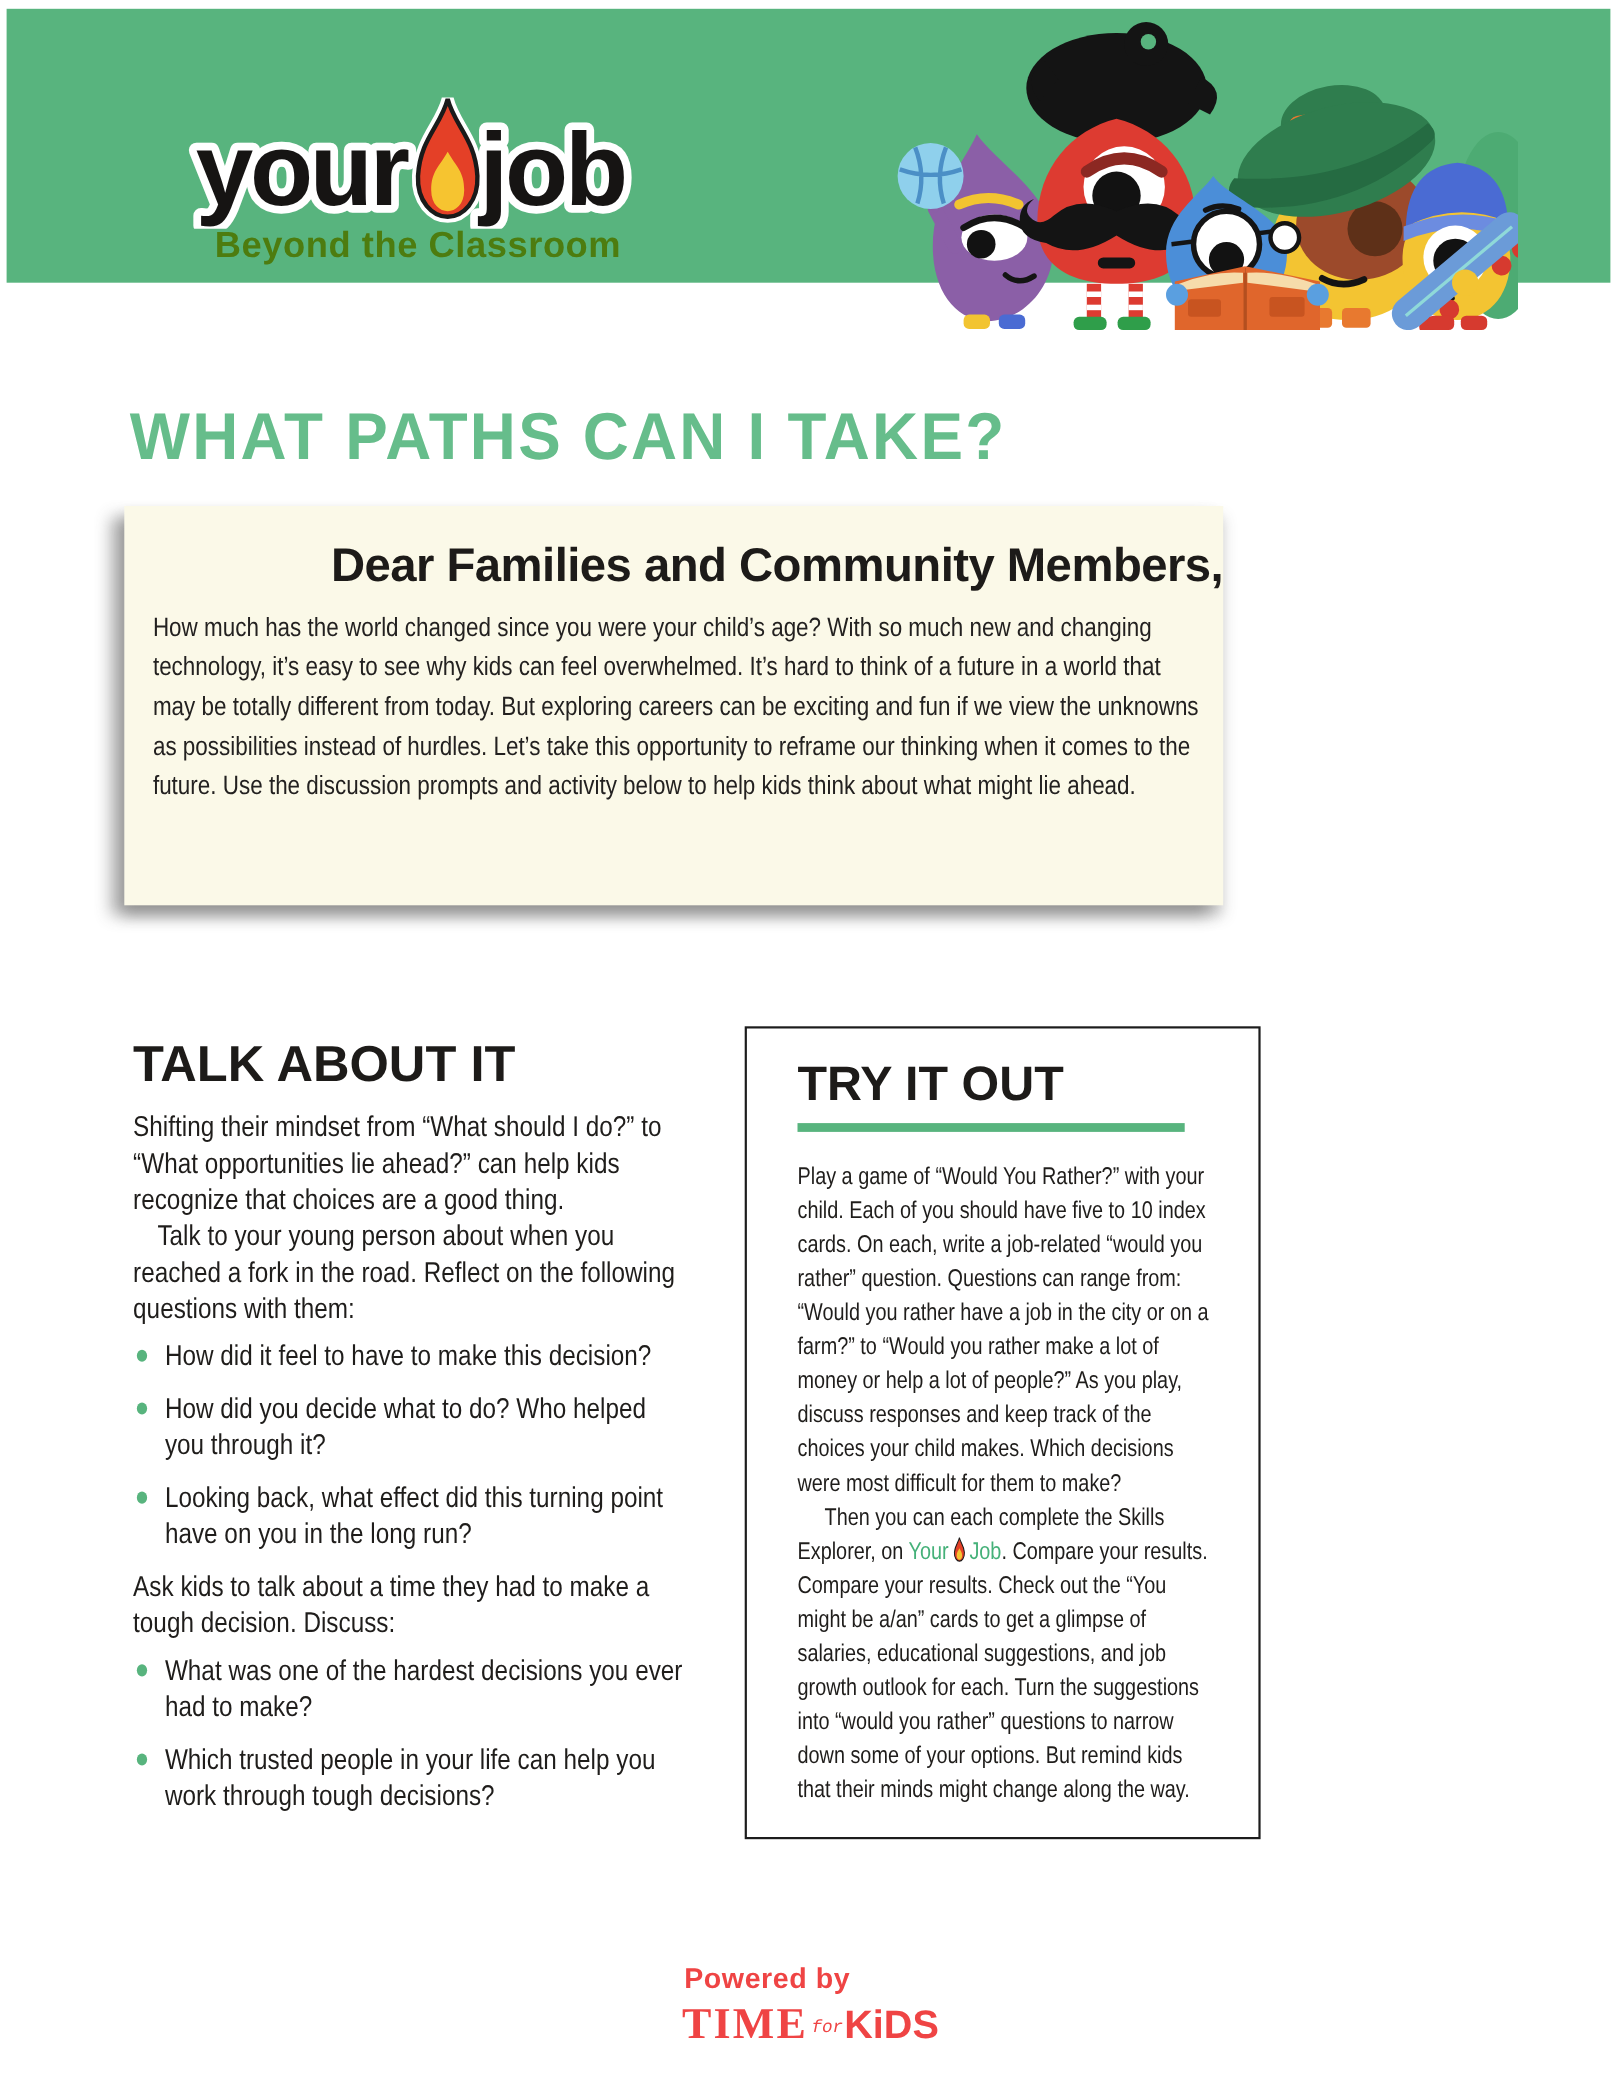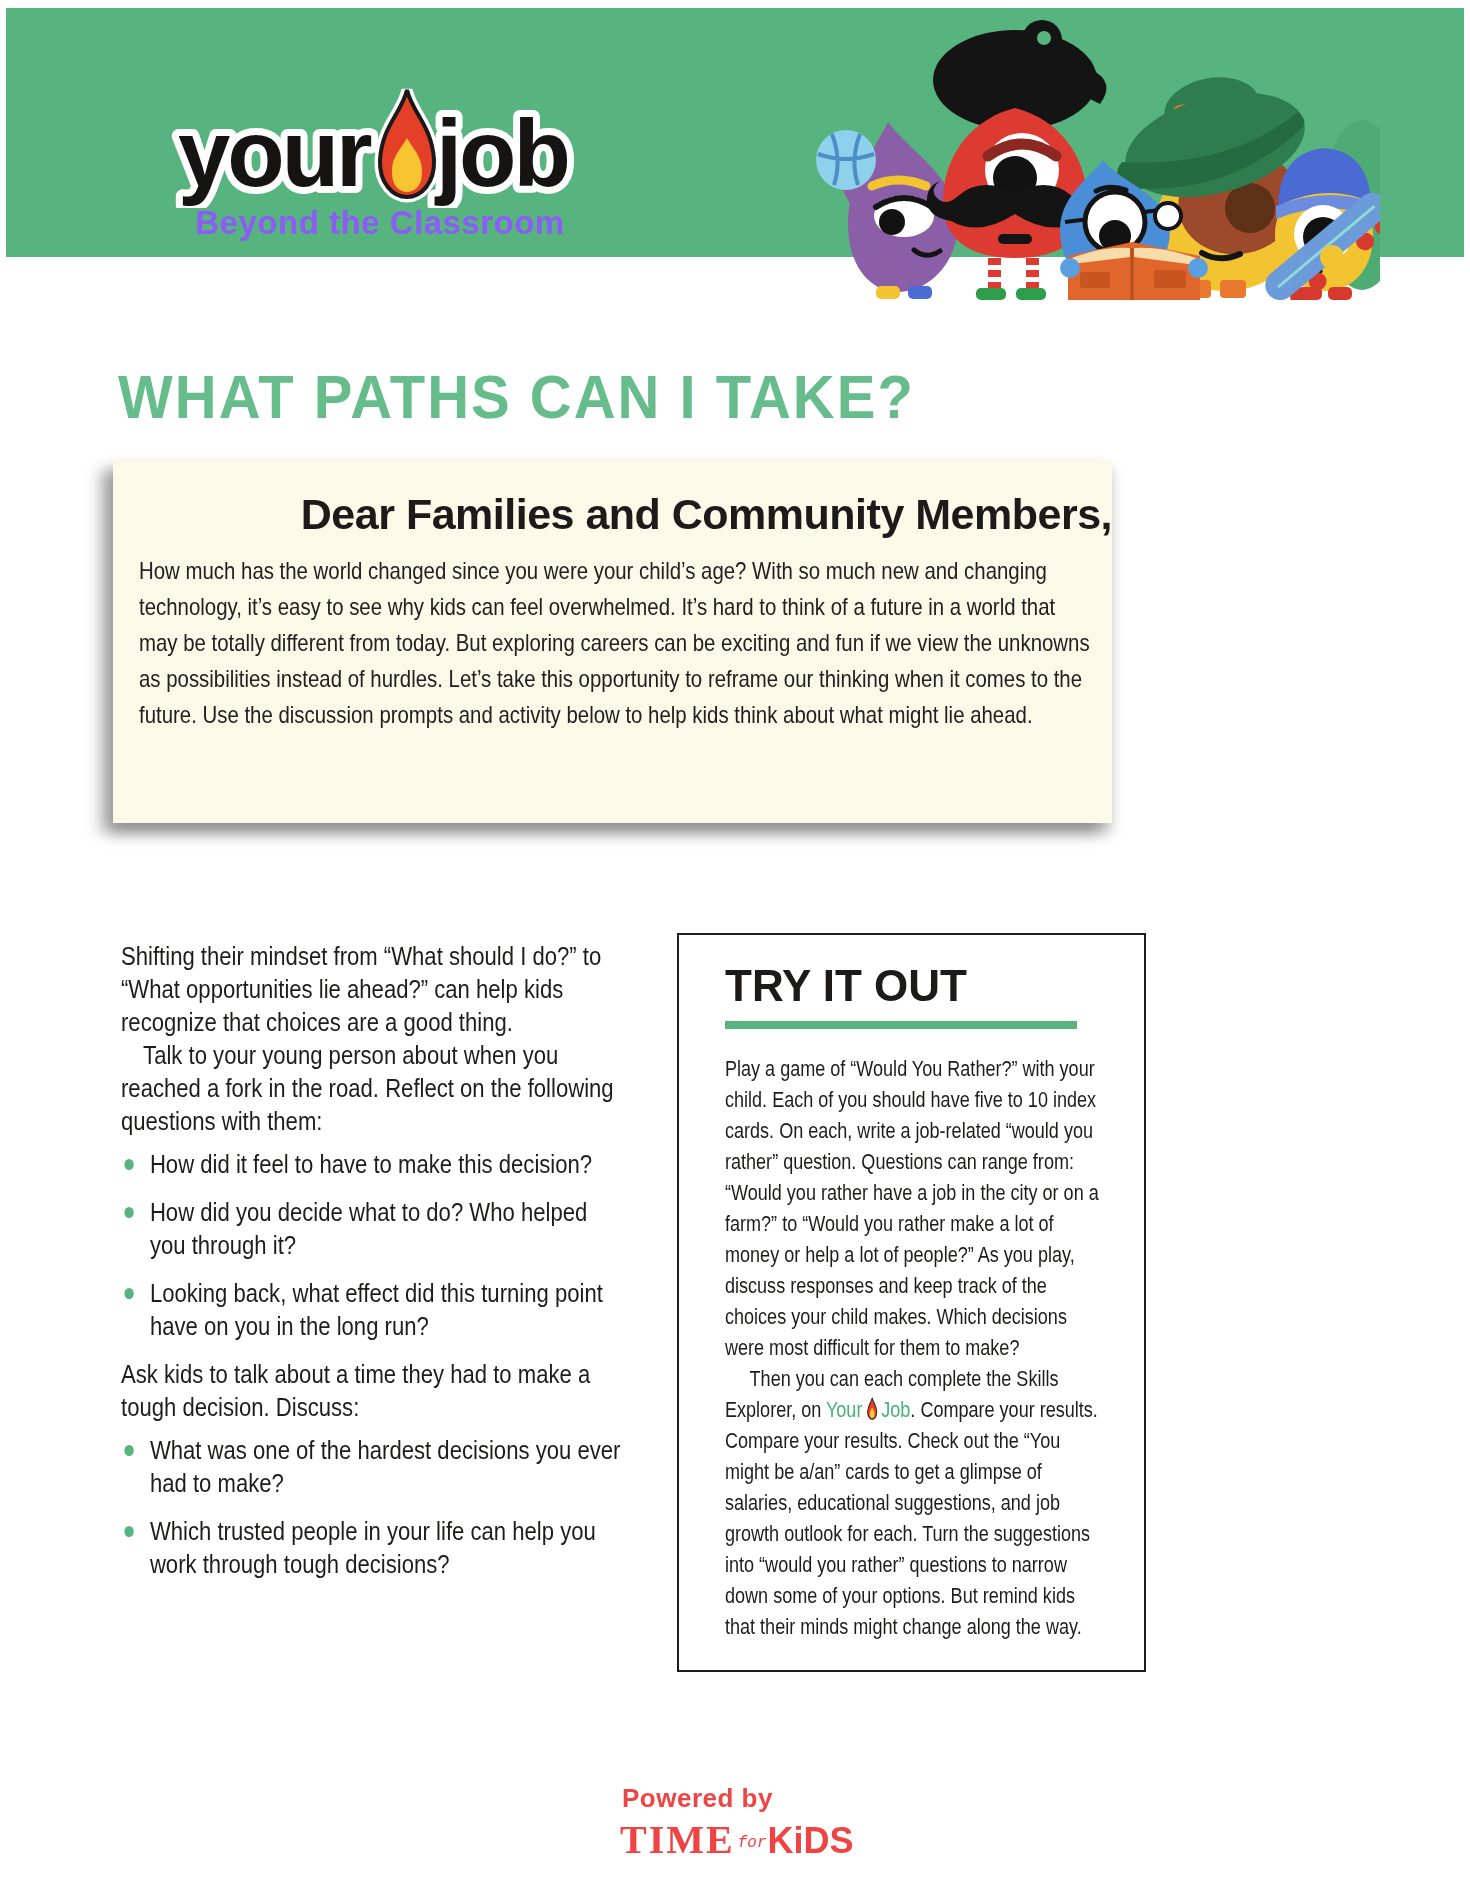--- a/index.html
+++ b/index.html
@@ -6,21 +6,21 @@
   body{
     width:1470px;height:1900px;position:relative;background:#ffffff;
     font-family:"Liberation Sans", sans-serif;color:#1f1d1b;
     -webkit-font-smoothing:antialiased;overflow:hidden;
   }
   .abs{position:absolute;}
   
   .band{left:6px;right:6px;top:8px;height:249px;background:#58b47e;}
   .logo-wrap{left:160px;top:86px;width:440px;text-align:center;}
   .tagline{left:160px;top:204px;width:440px;text-align:center;
-    font-size:33px;font-weight:bold;color:#8b5cf6;letter-spacing:.5px;}
+    font-size:33px;font-weight:bold;color:#4d7c0f;letter-spacing:.5px;}
   .chars{left:810px;top:10px;width:570px;height:290px;}
   
   .page-title{left:118px;top:362px;font-size:58px;font-weight:bold;
     color:#66bd8b;letter-spacing:2px;white-space:nowrap;
     transform:scaleY(1.04);transform-origin:0 0;}
   
   .intro-box{left:113px;top:460px;width:999px;min-height:363px;
     background:#fbf9e8;box-sizing:border-box;padding:30px 0 26px 26px;
     box-shadow:-12px 10px 14px rgba(70,70,70,.45), 0 10px 12px rgba(70,70,70,.28);}
   .intro-heading{font-size:43px;font-weight:bold;color:#1d1b19;
@@ -184,20 +184,21 @@
 </svg>
 
 <h1 class="abs page-title" style="margin:0">WHAT PATHS CAN I TAKE?</h1>
 
 <div class="abs intro-box">
   <h2 class="intro-heading">Dear Families and Community Members,</h2>
   <div class="intro-body cond85">How much has the world changed since you were your child’s age? With so much new and changing technology, it’s easy to see why kids can feel overwhelmed. It’s hard to think of a future in a world that may be totally different from today. But exploring careers can be exciting and fun if we view the unknowns as possibilities instead of hurdles. Let’s take this opportunity to reframe our thinking when it comes to the future. Use the discussion prompts and activity below to help kids think about what might lie ahead.</div>
 </div>
 
 <div class="abs talk-col">
+  <h2 class="sec-heading">TALK ABOUT IT</h2>
   <div class="talk-body cond85">
     <p>Shifting their mindset from “What should I do?” to “What opportunities lie ahead?” can help kids recognize that choices are a good thing.</p>
     <p class="indent">Talk to your young person about when you reached a fork in the road. Reflect on the following questions with them:</p>
     <ul class="green-bullets">
       <li><span class="dot"></span><span>How did it feel to have to make this decision?</span></li>
       <li><span class="dot"></span><span>How did you decide what to do? Who helped you through it?</span></li>
       <li><span class="dot"></span><span>Looking back, what effect did this turning point have on you in the long run?</span></li>
     </ul>
     <p>Ask kids to talk about a time they had to make a tough decision. Discuss:</p>
     <ul class="green-bullets">

